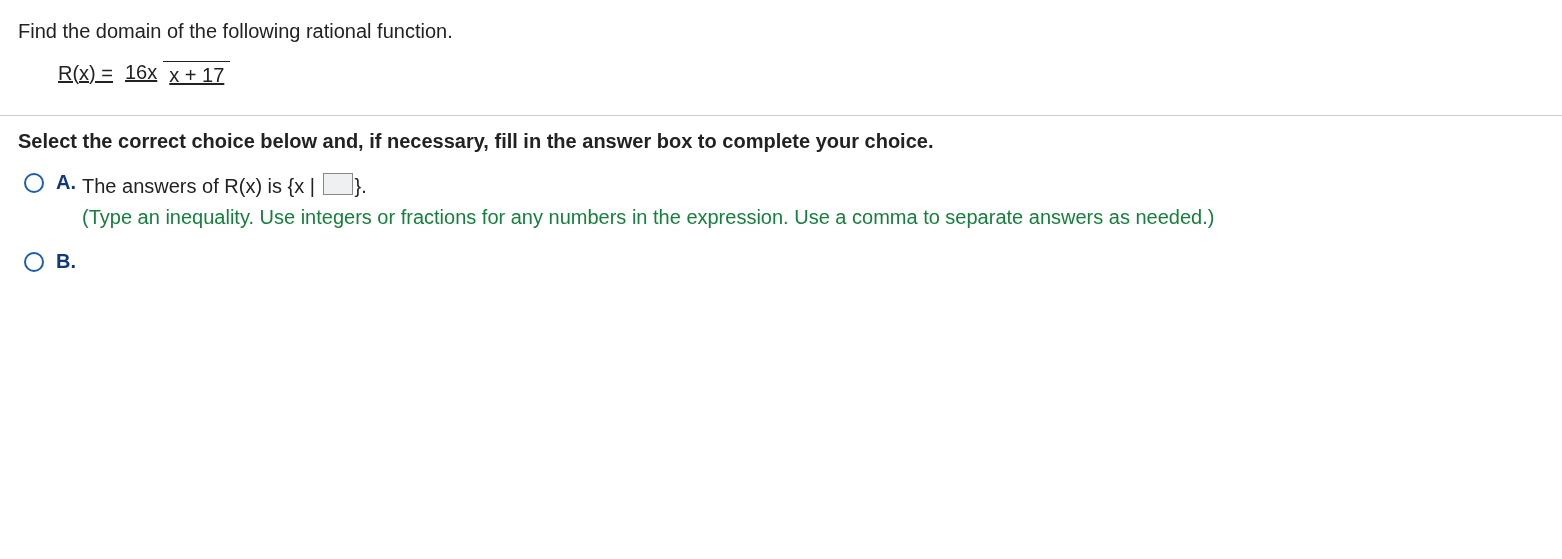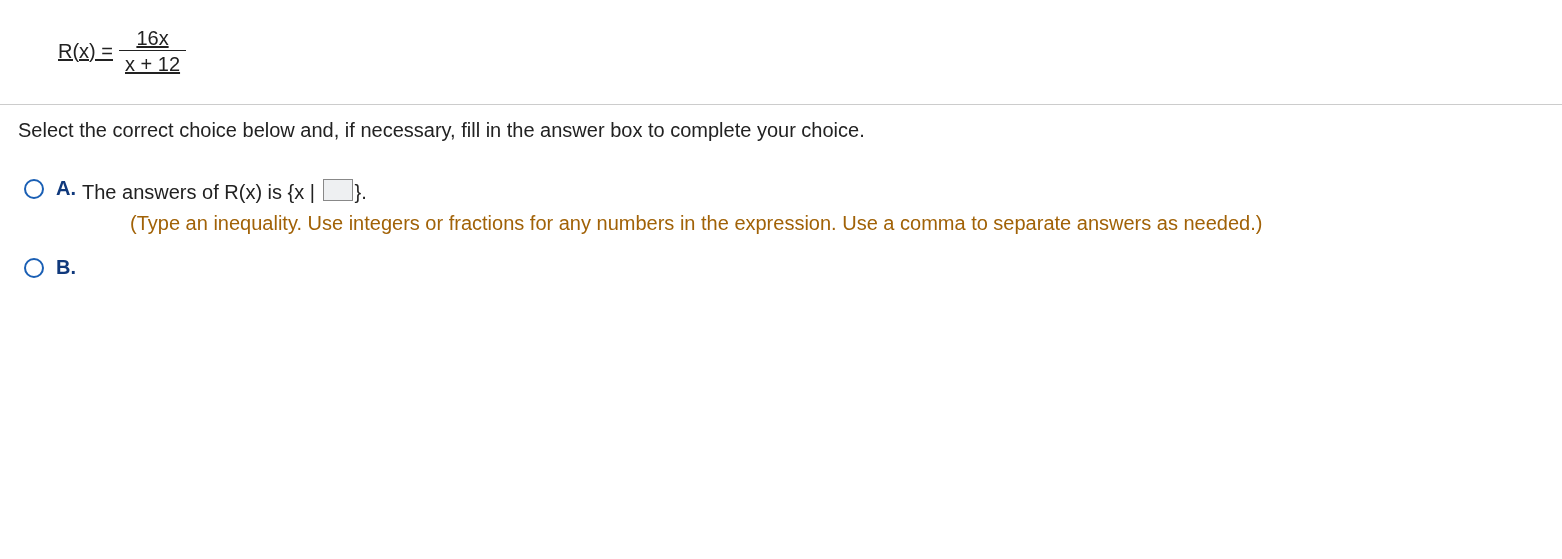--- a/index.html
+++ b/index.html
@@ -27,39 +27,40 @@
       margin-top: 8px;
       margin-bottom: 14px;
       font-size: 20px;
       text-decoration: underline;
     }
     .func-label {
       padding-right: 6px;
     }
     .fraction {
       display: inline-flex;
-      flex-direction: column;
+      flex-direction: row;
       align-items: center;
       text-align: center;
       line-height: 1.0;
     }
     .fraction .num {
       padding: 0 6px 2px 6px;
     }
     .fraction .den {
       border-top: 1.2px solid #222;
       padding: 3px 6px 0 6px;
     }
     .divider {
       border: none;
       border-top: 1px solid #ccc;
       margin: 0 -18px 14px -18px;
     }
     .instruction {
-      margin-bottom: 34px;
+      margin-bottom: 17px;
+      font-weight: bold;
     }
     .choices {
       margin-left: 6px;
     }
     .choice-row {
       display: flex;
       align-items: flex-start;
       margin-bottom: 16px;
     }
     .radio {
@@ -76,46 +77,46 @@
       font-weight: bold;
       color: #10397c;
       min-width: 26px;
       padding-top: 1px;
     }
     .choice-body {
       padding-top: 1px;
       line-height: 1.55;
     }
     .hint {
-      color: #a16207;
-      margin-left: 48px;
+      color: #15803d;
     }
     .answer-box {
       display: inline-block;
       width: 30px;
       height: 22px;
       border: 1px solid #888;
       background: #eef0f2;
       vertical-align: -2px;
       margin: 0 2px;
       font-size: 16px;
       text-align: center;
       line-height: 20px;
     }
   </style>
 </head>
 <body>
 
 <div class="question-block">
+  <div class="prompt">Find the domain of the following rational function.</div>
 
   <div class="formula">
     <span class="func-label">R(x) =</span>
     <span class="fraction">
       <span class="num">16x</span>
-      <span class="den">x + 12</span>
+      <span class="den">x + 17</span>
     </span>
   </div>
 </div>
 
 <hr class="divider">
 
 <div class="instruction">Select the correct choice below and, if necessary, fill in the answer box to complete your choice.</div>
 
 <div class="choices">
 

